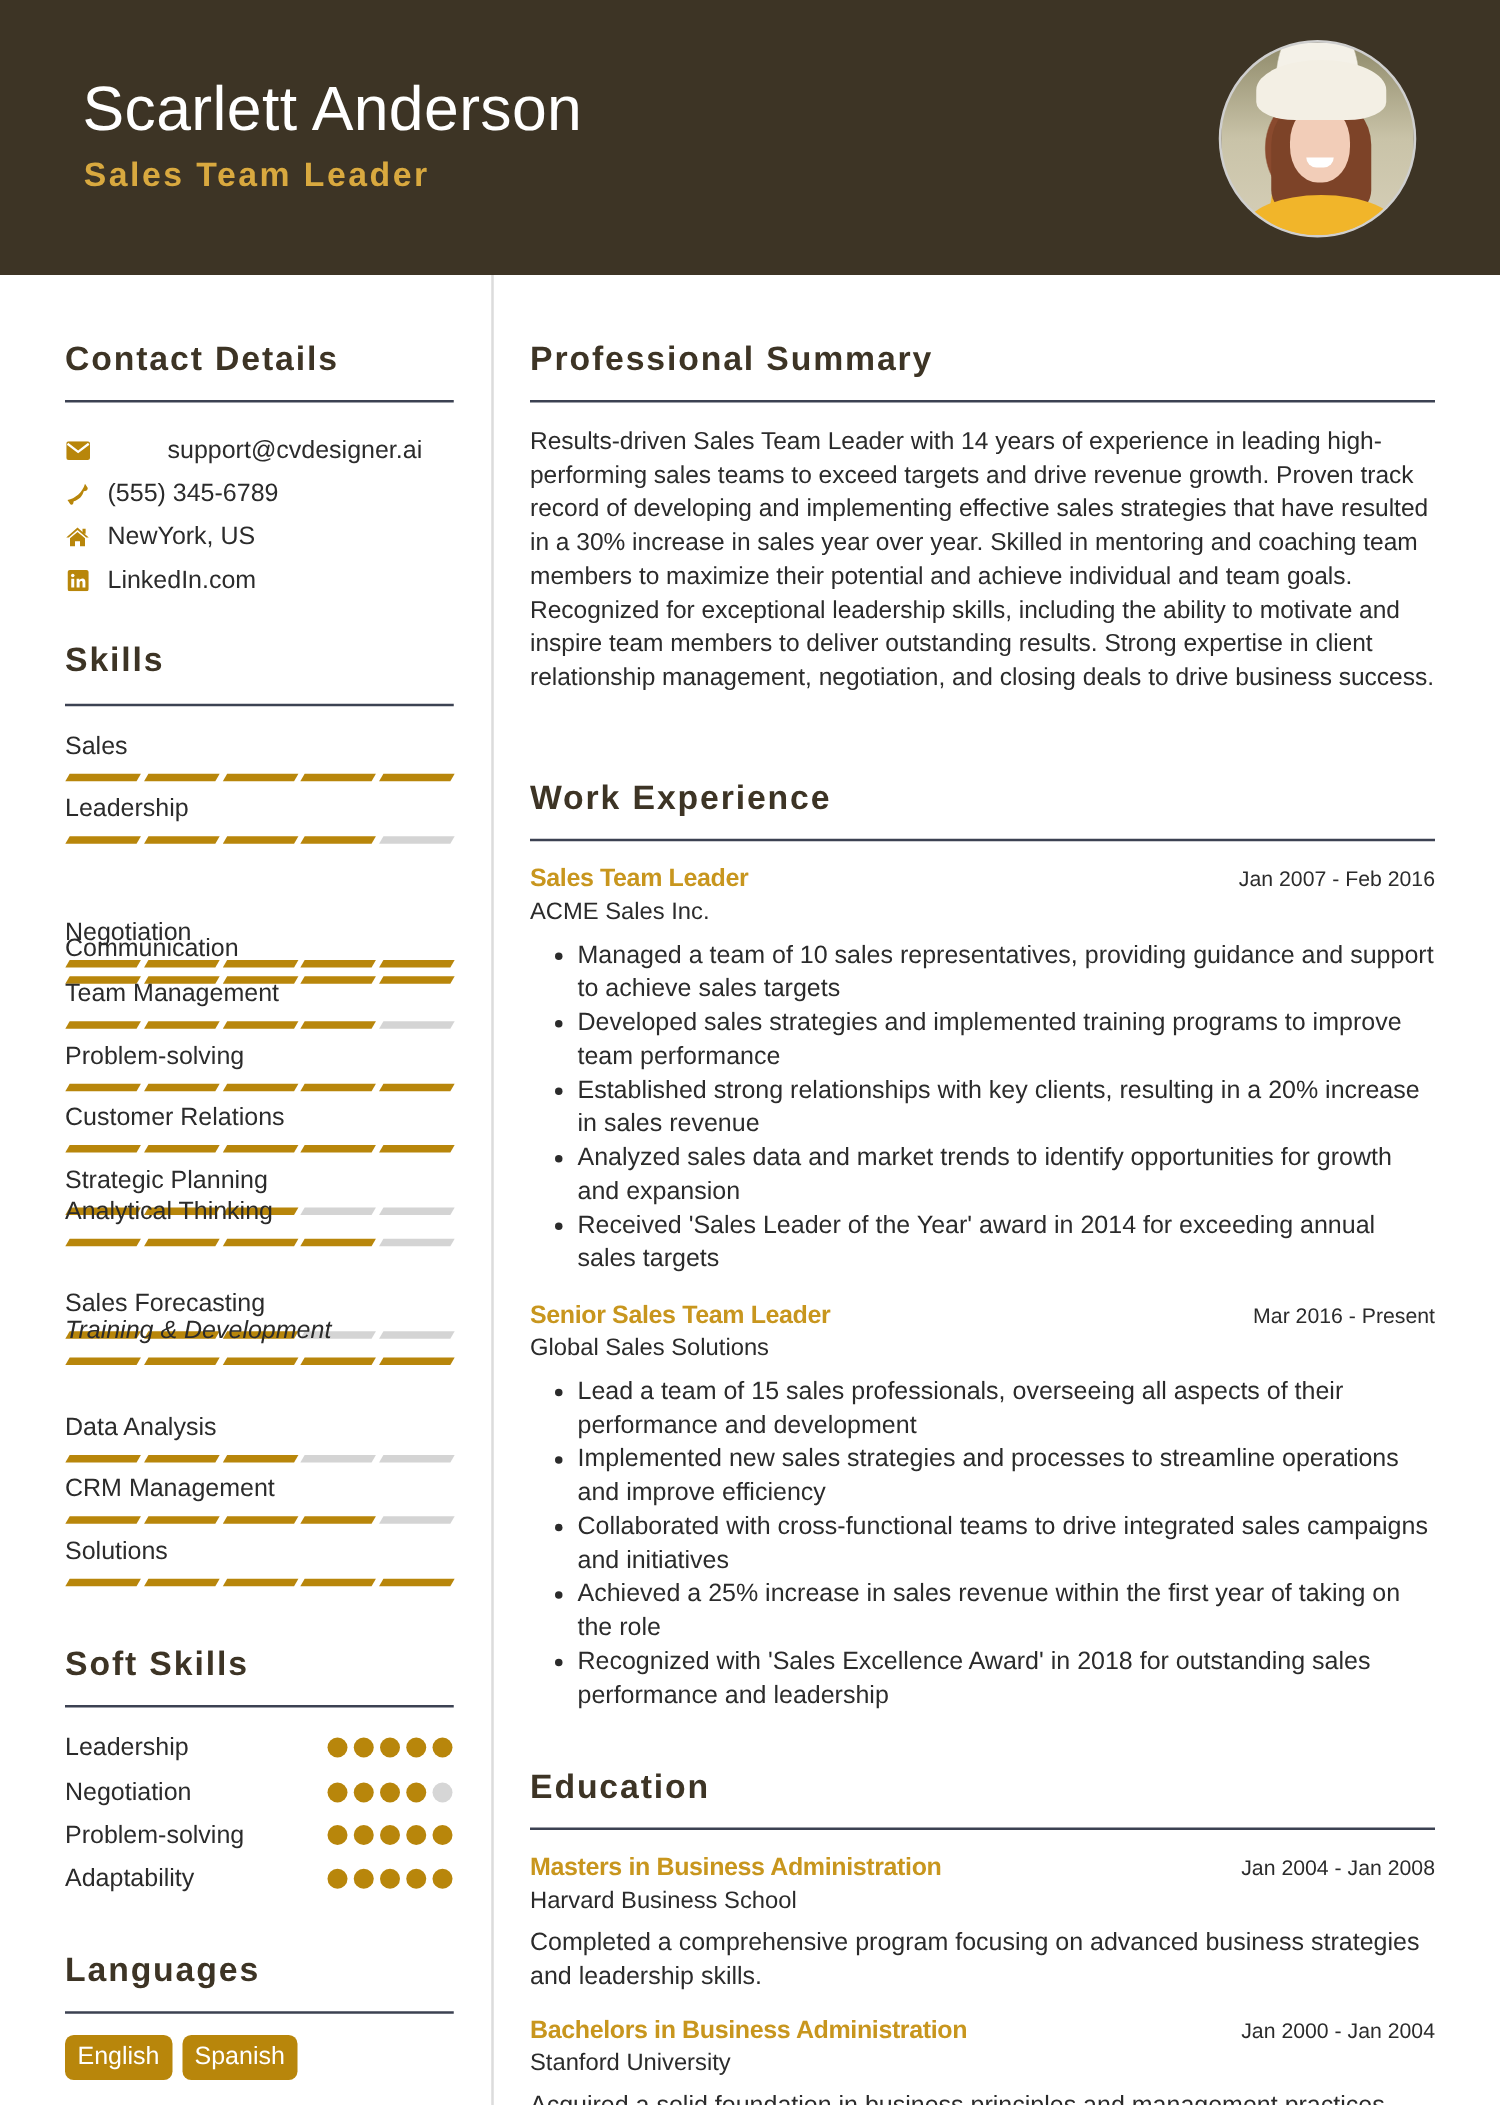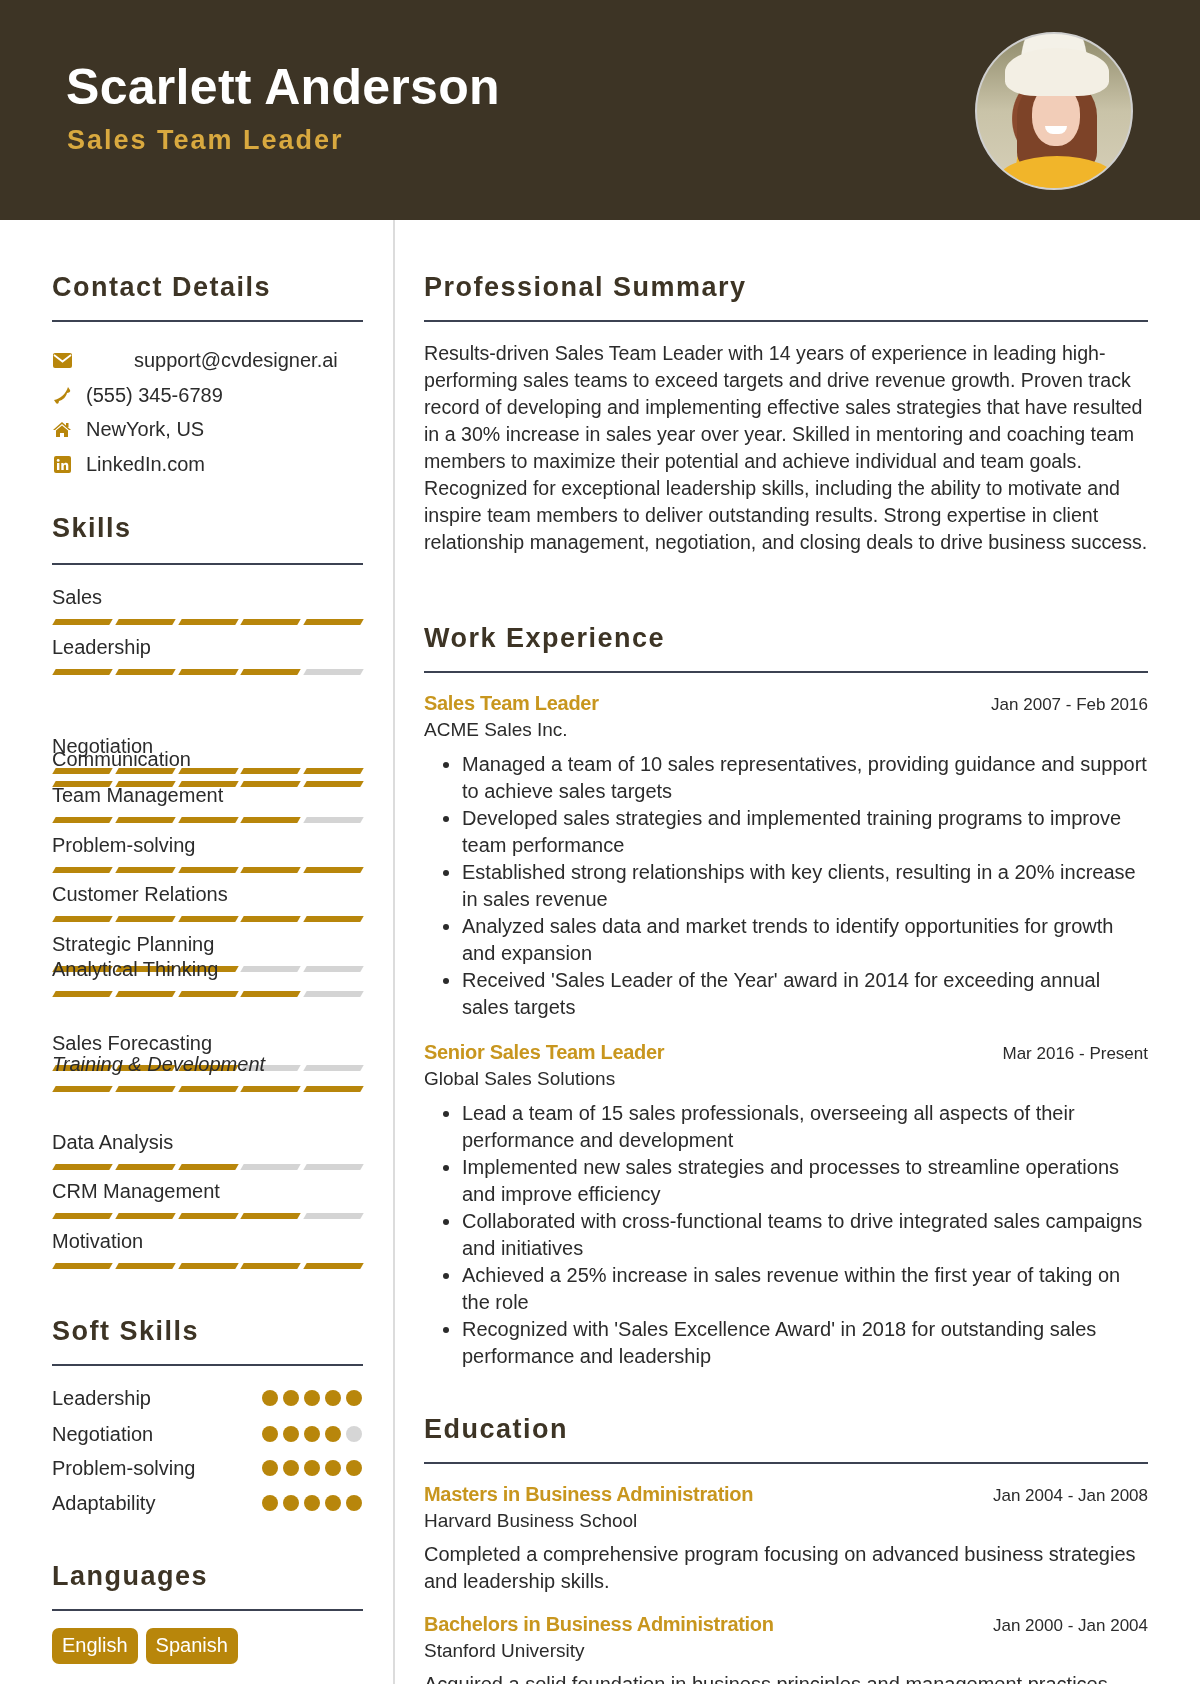--- a/index.html
+++ b/index.html
@@ -1,20 +1,20 @@
 <!DOCTYPE html>
 <html><head>
 <meta charset="utf-8">
 <style>
   * { box-sizing: border-box; margin: 0; padding: 0; }
   html, body { width: 1200px; height: 1684px; overflow: hidden; background: #ffffff; }
   body { font-family: "Liberation Sans", "DejaVu Sans", sans-serif; color: #2b2b2b; position: relative; }
 
   .header { position: absolute; left: 0; top: 0; width: 1200px; height: 220px; background: #3d3425; }
-  .name { position: absolute; left: 66px; top: 58px; font-size: 50px; font-weight: 700; color: #ffffff; letter-spacing: 0.3px; }
+  .name { position: absolute; left: 66px; top: 58px; font-size: 50px; font-weight: 400; color: #ffffff; letter-spacing: 0.3px; }
   .title { position: absolute; left: 67px; top: 125px; font-size: 27px; font-weight: 700; color: #d9a93f; letter-spacing: 2px; }
   .photo { position: absolute; left: 975px; top: 32px; width: 158px; height: 158px; border-radius: 50%; border: 2px solid #cfcfcf; overflow: hidden;
     background: radial-gradient(circle at 50% 42%, #f3d2bf 0 18%, transparent 19%),
                 radial-gradient(ellipse at 50% 20%, #f4f1e8 0 30%, transparent 31%),
                 radial-gradient(ellipse at 50% 95%, #f2b526 0 35%, transparent 36%),
                 radial-gradient(ellipse at 50% 55%, #8a4a2e 0 38%, transparent 39%),
                 linear-gradient(180deg, #8f8a6a 0%, #c9c3a8 50%, #d6cfb8 100%); }
   .photo .face { position: absolute; left: 55px; top: 50px; width: 48px; height: 62px; border-radius: 48% 48% 46% 46%; background: #f2cdb8; }
   .photo .hat { position: absolute; left: 28px; top: 14px; width: 104px; height: 48px; border-radius: 50% 50% 30% 30%; background: #f3efe4; }
   .photo .hair { position: absolute; left: 40px; top: 46px; width: 80px; height: 90px; border-radius: 40% 40% 20% 20%; background: #7d4328; }
@@ -241,21 +241,21 @@
       <div class="label">CRM Management</div>
       <div class="bar">
         <span class="seg"></span>
         <span class="seg"></span>
         <span class="seg"></span>
         <span class="seg"></span>
         <span class="seg off"></span>
       </div>
     </div>
     <div class="skill" style="top: 1227.5px;">
-      <div class="label">Motivation</div>
+      <div class="label">Solutions</div>
       <div class="bar">
         <span class="seg"></span>
         <span class="seg"></span>
         <span class="seg"></span>
         <span class="seg"></span>
         <span class="seg"></span>
       </div>
     </div>
   </div>
 

